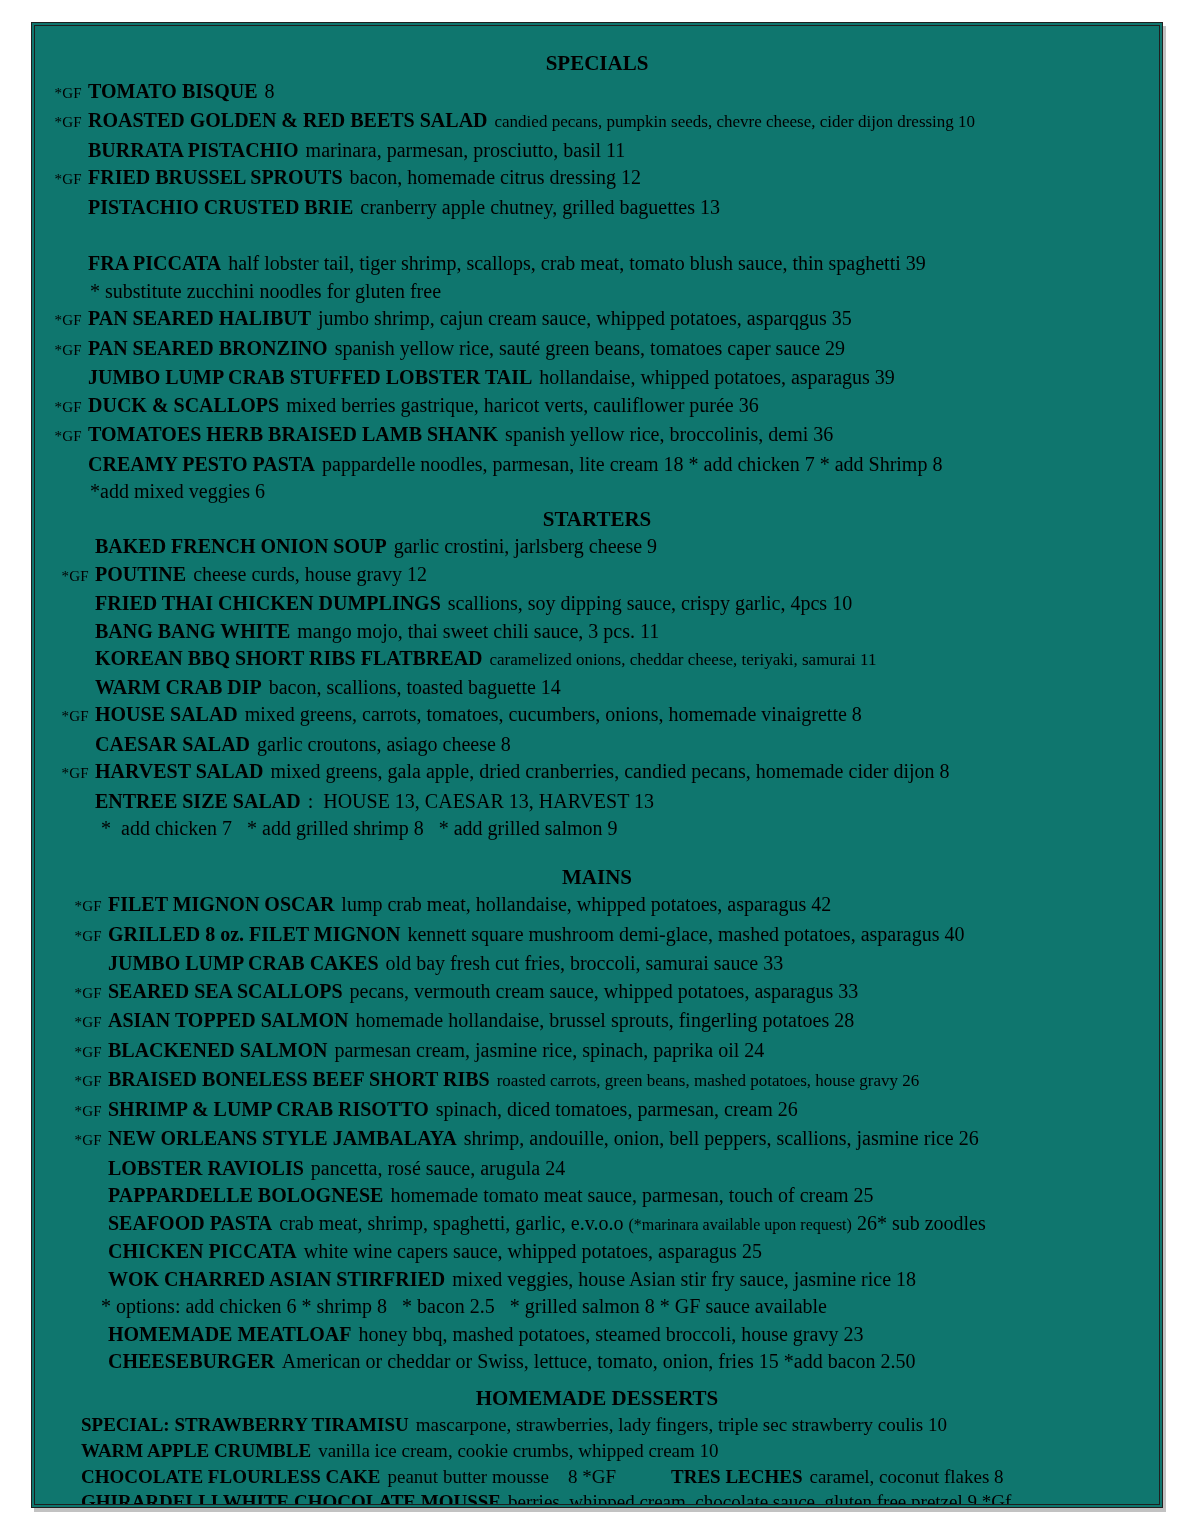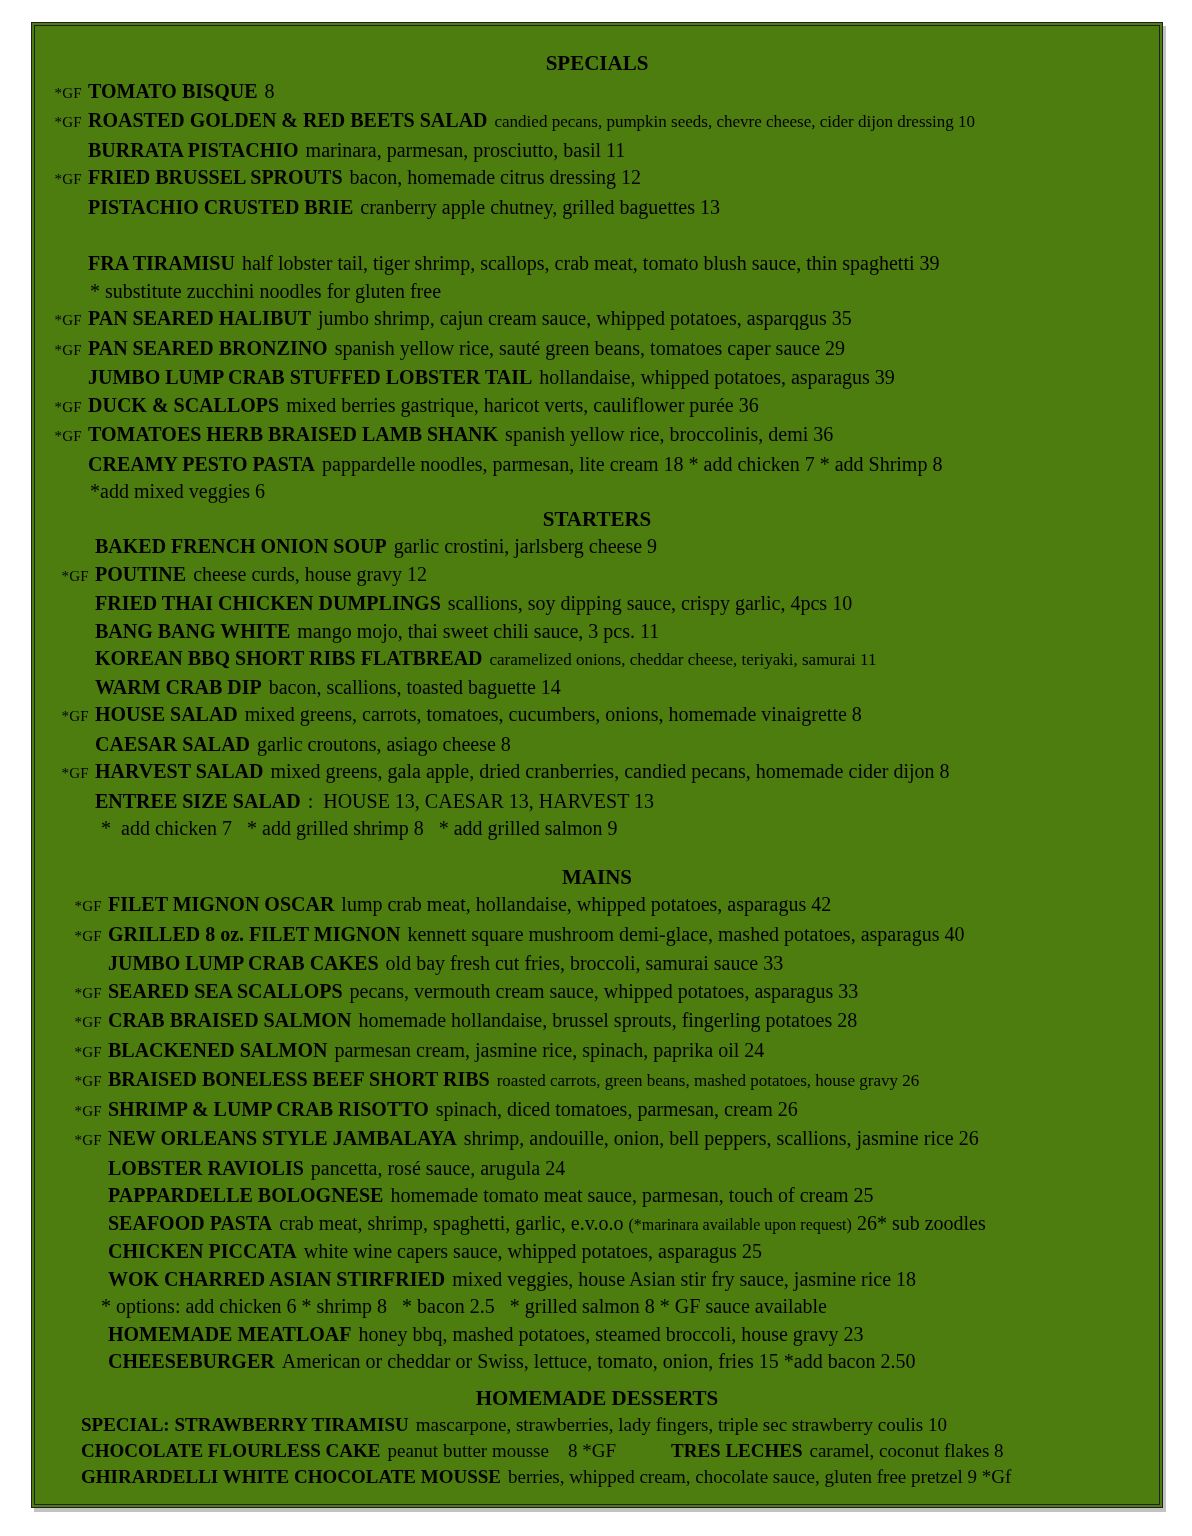--- a/index.html
+++ b/index.html
@@ -6,21 +6,21 @@
   body {
     width:1192px; height:1536px; position:relative;
     font-family:"Liberation Serif","DejaVu Serif",serif;
     color:#000;
   }
   .menu-box {
     position:absolute; left:31px; top:22px;
     width:1132px; height:1486px; box-sizing:border-box;
     border:4px double #1f1f1f;
     box-shadow:3px 4px 0 #c2c2c2;
-    background:#4d7c0f; overflow:hidden;
+    background:#0f766e; overflow:hidden;
     padding-top:24px;
   }
   .heading {
     text-align:center; font-weight:bold; font-size:21px;
     line-height:27.5px; white-space:pre;
   }
   .line { font-size:20px; line-height:27.5px; white-space:pre; }
   .line .name { font-weight:bold; margin-right:7px; }
   .line .name2 { font-weight:bold; margin-left:55px; margin-right:7px; }
   .line .gf {
@@ -49,21 +49,21 @@
 
 <div class="menu-box">
   <div id="sections-root">
       <div class="section sec-specials">
         <div class="heading">SPECIALS</div>
         <div class="line"><span class="gf">*GF</span><span class="name">TOMATO BISQUE</span><span class="desc">8</span></div>
         <div class="line"><span class="gf">*GF</span><span class="name">ROASTED GOLDEN &amp; RED BEETS SALAD</span><span class="desc small">candied pecans, pumpkin seeds, chevre cheese, cider dijon dressing 10</span></div>
         <div class="line"><span class="name">BURRATA PISTACHIO</span><span class="desc">marinara, parmesan, prosciutto, basil 11</span></div>
         <div class="line"><span class="gf">*GF</span><span class="name">FRIED BRUSSEL SPROUTS</span><span class="desc">bacon, homemade citrus dressing 12</span></div>
         <div class="line"><span class="name">PISTACHIO CRUSTED BRIE</span><span class="desc">cranberry apple chutney, grilled baguettes 13</span></div>
-        <div class="line gap-before"><span class="name">FRA TIRAMISU</span><span class="desc">half lobster tail, tiger shrimp, scallops, crab meat, tomato blush sauce, thin spaghetti 39</span></div>
+        <div class="line gap-before"><span class="name">FRA PICCATA</span><span class="desc">half lobster tail, tiger shrimp, scallops, crab meat, tomato blush sauce, thin spaghetti 39</span></div>
         <div class="note l1">* substitute zucchini noodles for gluten free</div>
         <div class="line"><span class="gf">*GF</span><span class="name">PAN SEARED HALIBUT</span><span class="desc">jumbo shrimp, cajun cream sauce, whipped potatoes, asparqgus 35</span></div>
         <div class="line"><span class="gf">*GF</span><span class="name">PAN SEARED BRONZINO</span><span class="desc">spanish yellow rice, sauté green beans, tomatoes caper sauce 29</span></div>
         <div class="line"><span class="name">JUMBO LUMP CRAB STUFFED LOBSTER TAIL</span><span class="desc">hollandaise, whipped potatoes, asparagus 39</span></div>
         <div class="line"><span class="gf">*GF</span><span class="name">DUCK &amp; SCALLOPS</span><span class="desc">mixed berries gastrique, haricot verts, cauliflower purée 36</span></div>
         <div class="line"><span class="gf">*GF</span><span class="name">TOMATOES HERB BRAISED LAMB SHANK</span><span class="desc">spanish yellow rice, broccolinis, demi 36</span></div>
         <div class="line"><span class="name">CREAMY PESTO PASTA</span><span class="desc">pappardelle noodles, parmesan, lite cream 18 * add chicken 7 * add Shrimp 8</span></div>
         <div class="note l1">*add mixed veggies 6</div>
       </div>
       <div class="section sec-starters">
@@ -79,35 +79,36 @@
         <div class="line"><span class="gf">*GF</span><span class="name">HARVEST SALAD</span><span class="desc">mixed greens, gala apple, dried cranberries, candied pecans, homemade cider dijon 8</span></div>
         <div class="line"><span class="name">ENTREE SIZE SALAD</span><span class="desc">:  HOUSE 13, CAESAR 13, HARVEST 13</span></div>
         <div class="note l2">*  add chicken 7   * add grilled shrimp 8   * add grilled salmon 9</div>
       </div>
       <div class="section sec-mains">
         <div class="heading">MAINS</div>
         <div class="line"><span class="gf">*GF</span><span class="name">FILET MIGNON OSCAR</span><span class="desc">lump crab meat, hollandaise, whipped potatoes, asparagus 42</span></div>
         <div class="line"><span class="gf">*GF</span><span class="name">GRILLED 8 oz. FILET MIGNON</span><span class="desc">kennett square mushroom demi-glace, mashed potatoes, asparagus 40</span></div>
         <div class="line"><span class="name">JUMBO LUMP CRAB CAKES</span><span class="desc">old bay fresh cut fries, broccoli, samurai sauce 33</span></div>
         <div class="line"><span class="gf">*GF</span><span class="name">SEARED SEA SCALLOPS</span><span class="desc">pecans, vermouth cream sauce, whipped potatoes, asparagus 33</span></div>
-        <div class="line"><span class="gf">*GF</span><span class="name">CRAB BRAISED SALMON</span><span class="desc">homemade hollandaise, brussel sprouts, fingerling potatoes 28</span></div>
+        <div class="line"><span class="gf">*GF</span><span class="name">ASIAN TOPPED SALMON</span><span class="desc">homemade hollandaise, brussel sprouts, fingerling potatoes 28</span></div>
         <div class="line"><span class="gf">*GF</span><span class="name">BLACKENED SALMON</span><span class="desc">parmesan cream, jasmine rice, spinach, paprika oil 24</span></div>
         <div class="line"><span class="gf">*GF</span><span class="name">BRAISED BONELESS BEEF SHORT RIBS</span><span class="desc small">roasted carrots, green beans, mashed potatoes, house gravy 26</span></div>
         <div class="line"><span class="gf">*GF</span><span class="name">SHRIMP &amp; LUMP CRAB RISOTTO</span><span class="desc">spinach, diced tomatoes, parmesan, cream 26</span></div>
         <div class="line"><span class="gf">*GF</span><span class="name">NEW ORLEANS STYLE JAMBALAYA</span><span class="desc">shrimp, andouille, onion, bell peppers, scallions, jasmine rice 26</span></div>
         <div class="line"><span class="name">LOBSTER RAVIOLIS</span><span class="desc">pancetta, rosé sauce, arugula 24</span></div>
         <div class="line"><span class="name">PAPPARDELLE BOLOGNESE</span><span class="desc">homemade tomato meat sauce, parmesan, touch of cream 25</span></div>
         <div class="line"><span class="name">SEAFOOD PASTA</span><span class="desc">crab meat, shrimp, spaghetti, garlic, e.v.o.o </span><span class="paren">(*marinara available upon request)</span><span class="desc"> 26* sub zoodles</span></div>
         <div class="line"><span class="name">CHICKEN PICCATA</span><span class="desc">white wine capers sauce, whipped potatoes, asparagus 25</span></div>
         <div class="line"><span class="name">WOK CHARRED ASIAN STIRFRIED</span><span class="desc">mixed veggies, house Asian stir fry sauce, jasmine rice 18</span></div>
         <div class="note l2">* options: add chicken 6 * shrimp 8   * bacon 2.5   * grilled salmon 8 * GF sauce available</div>
         <div class="line"><span class="name">HOMEMADE MEATLOAF</span><span class="desc">honey bbq, mashed potatoes, steamed broccoli, house gravy 23</span></div>
         <div class="line"><span class="name">CHEESEBURGER</span><span class="desc">American or cheddar or Swiss, lettuce, tomato, onion, fries 15 *add bacon 2.50</span></div>
       </div>
       <div class="section sec-desserts">
         <div class="heading">HOMEMADE DESSERTS</div>
         <div class="line"><span class="name">SPECIAL: STRAWBERRY TIRAMISU</span><span class="desc">mascarpone, strawberries, lady fingers, triple sec strawberry coulis 10</span></div>
+        <div class="line"><span class="name">WARM APPLE CRUMBLE</span><span class="desc">vanilla ice cream, cookie crumbs, whipped cream 10</span></div>
         <div class="line"><span class="name">CHOCOLATE FLOURLESS CAKE</span><span class="desc">peanut butter mousse    8 *GF</span><span class="name2">TRES LECHES</span><span class="desc">caramel, coconut flakes 8</span></div>
         <div class="line"><span class="name">GHIRARDELLI WHITE CHOCOLATE MOUSSE</span><span class="desc">berries, whipped cream, chocolate sauce, gluten free pretzel 9 *Gf</span></div>
       </div>
     </div>
 
 </div>
 
 </body></html>

